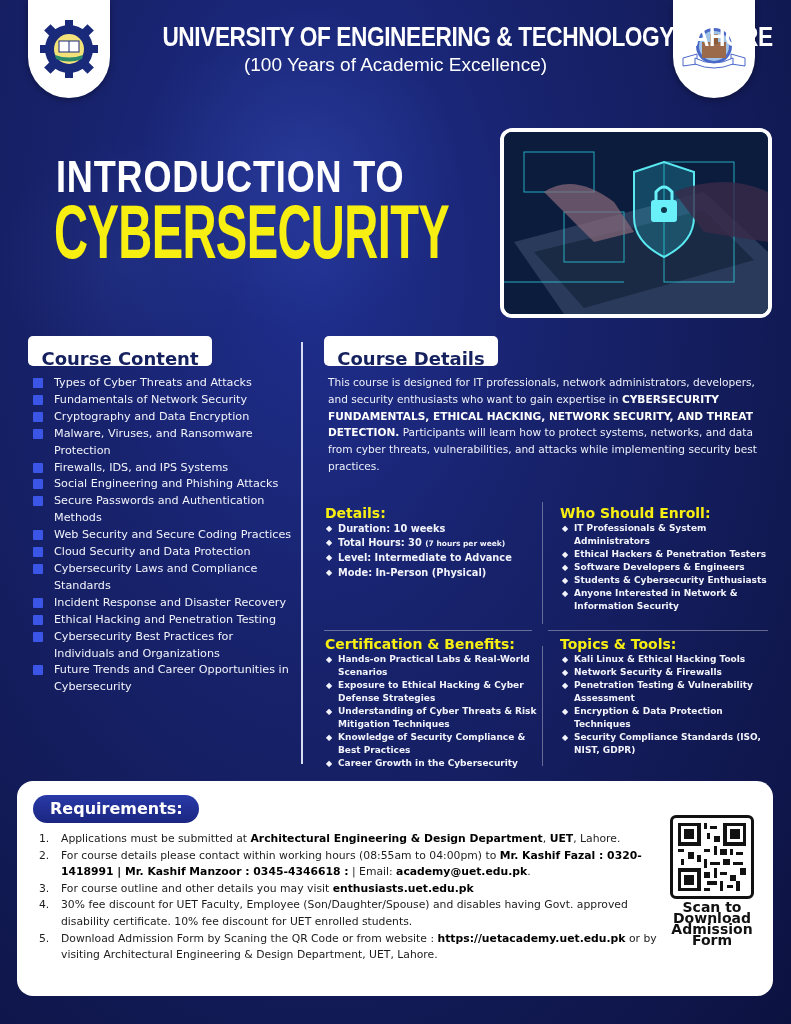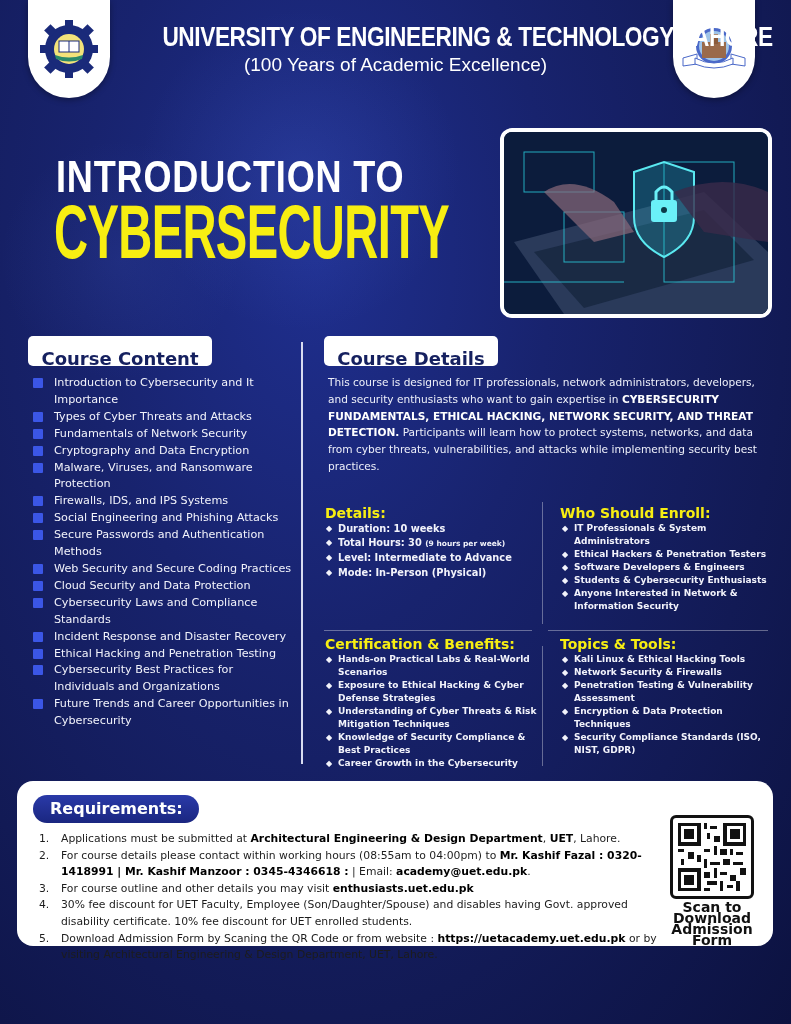--- a/index.html
+++ b/index.html
@@ -89,21 +89,21 @@
   .l-details { top: 522px; left: 326px; width: 215px; }
   .t-enroll { top: 505px; left: 560px; }
   .l-enroll { top: 522px; left: 562px; width: 215px; }
   .t-cert { top: 636px; left: 325px; }
   .l-cert { top: 653px; left: 326px; width: 215px; }
   .t-topics { top: 636px; left: 560px; }
   .l-topics { top: 653px; left: 562px; width: 215px; }
   .hours-note { font-size: 7.5px; font-weight: 700; }
   
   .req-card {
-    position: absolute; top: 781px; left: 17px; width: 756px; height: 165px;
+    position: absolute; top: 781px; left: 17px; width: 756px; height: 215px;
     background: #ffffff; border-radius: 16px; color: #1a1a1a;
   }
   .req-pill {
     position: absolute; top: 14px; left: 16px; width: 166px; height: 28px;
     border-radius: 14px; background: linear-gradient(180deg, #2a3aa8 0%, #1a2680 100%);
     color: #fff; font-weight: 700; font-size: 16px; padding: 4px 0 0 17px;
   }
   .req-list { position: absolute; top: 50px; left: 22px; width: 620px; list-style: none; }
   .req-list li { position: relative; padding-left: 22px; font-size: 10.8px; line-height: 16.6px; color: #1c1c1c; }
   .req-list li .num { position: absolute; left: 0; top: 0; }
@@ -178,21 +178,21 @@
 
 <div class="pill pill-content">Course Content</div>
 <div class="pill pill-details">Course Details</div>
 <div class="v-divider divider-main"></div>
 <div class="v-divider divider-sub1"></div>
 <div class="v-divider divider-sub2"></div>
 <div class="h-divider hd1"></div>
 <div class="h-divider hd2"></div>
 
 <ul class="content-list">
-  <li><span class="sq"></span><span>Introduction to Cybersecurity and It Importance</span></li>
+  <li><span class="sq"></span></li>
   <li><span class="sq"></span><span>Types of Cyber Threats and Attacks</span></li>
   <li><span class="sq"></span><span>Fundamentals of Network Security</span></li>
   <li><span class="sq"></span><span>Cryptography and Data Encryption</span></li>
   <li><span class="sq"></span><span>Malware, Viruses, and Ransomware Protection</span></li>
   <li><span class="sq"></span><span>Firewalls, IDS, and IPS Systems</span></li>
   <li><span class="sq"></span><span>Social Engineering and Phishing Attacks</span></li>
   <li><span class="sq"></span><span>Secure Passwords and Authentication Methods</span></li>
   <li><span class="sq"></span><span>Web Security and Secure Coding Practices</span></li>
   <li><span class="sq"></span><span>Cloud Security and Data Protection</span></li>
   <li><span class="sq"></span><span>Cybersecurity Laws and Compliance Standards</span></li>
@@ -200,21 +200,21 @@
   <li><span class="sq"></span><span>Ethical Hacking and Penetration Testing</span></li>
   <li><span class="sq"></span><span>Cybersecurity Best Practices for Individuals and Organizations</span></li>
   <li><span class="sq"></span><span>Future Trends and Career Opportunities in Cybersecurity</span></li>
 </ul>
 
 <p class="details-para"><span>This course is designed for IT professionals, network administrators, developers, and security enthusiasts who want to gain expertise in </span><b>CYBERSECURITY FUNDAMENTALS, ETHICAL HACKING, NETWORK SECURITY, AND THREAT DETECTION.</b><span> Participants will learn how to protect systems, networks, and data from cyber threats, vulnerabilities, and attacks while implementing security best practices.</span></p>
 
 <div class="sub-title t-details">Details:</div>
 <ul class="sub-list l-details">
   <li><span class="dot">◆</span><span>Duration: 10 weeks</span></li>
-  <li><span class="dot">◆</span><span>Total Hours: 30</span> <span class="hours-note">(9 hours per week)</span></li>
+  <li><span class="dot">◆</span><span>Total Hours: 30</span> <span class="hours-note">(7 hours per week)</span></li>
   <li><span class="dot">◆</span><span>Level: Intermediate to Advance</span></li>
   <li><span class="dot">◆</span><span>Mode: In-Person (Physical)</span></li>
 </ul>
 
 <div class="sub-title t-enroll">Who Should Enroll:</div>
 <ul class="sub-list small l-enroll">
   <li><span class="dot">◆</span><span>IT Professionals &amp; System Administrators</span></li>
   <li><span class="dot">◆</span><span>Ethical Hackers &amp; Penetration Testers</span></li>
   <li><span class="dot">◆</span><span>Software Developers &amp; Engineers</span></li>
   <li><span class="dot">◆</span><span>Students &amp; Cybersecurity Enthusiasts</span></li>

